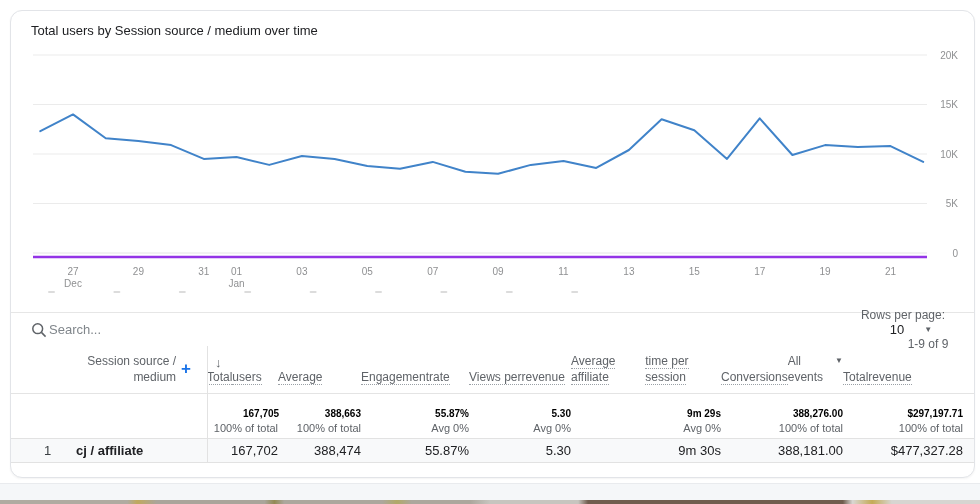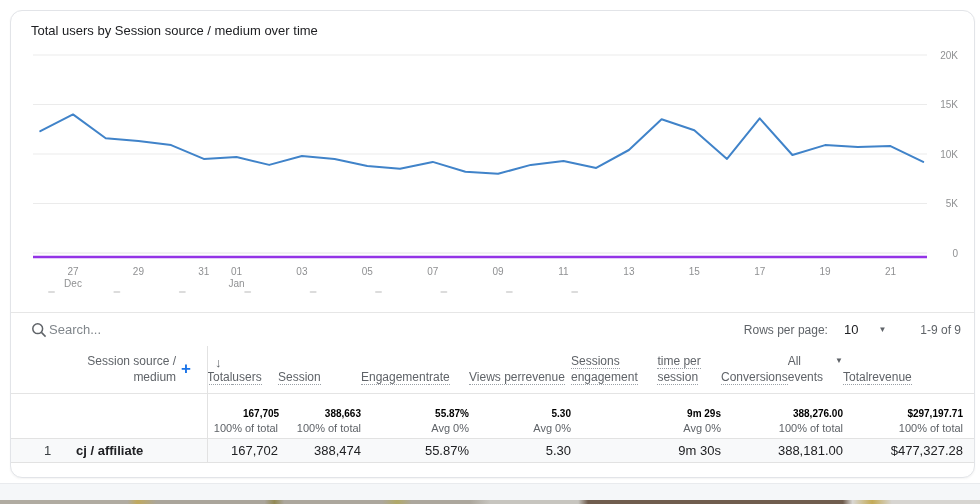--- a/index.html
+++ b/index.html
@@ -10,21 +10,21 @@
           box-shadow:0 1px 2px rgba(60,64,67,.06); }
   .card-title { position:absolute; left:20px; top:12px; font-size:13px; color:#202124; }
   #chart-svg { position:absolute; left:0; top:0; }
   .ax { font:10px "Liberation Sans", sans-serif; fill:#8f9092; }
   
   .toolbar { position:absolute; left:0; top:301px; width:100%; height:34px;
              border-top:1px solid #e6e6e6; display:flex; align-items:center;
              justify-content:space-between; padding:0 13px 0 20px; }
   .search { display:flex; align-items:center; gap:2px; cursor:text; }
   .search-ph { font-size:13px; color:#80868b; }
-  .toolbar-right { display:flex; align-items:center; font-size:12px; color:#5f6368; }
+  .toolbar-right { display:flex; align-items:center; font-size:12px; color:#5f6368;flex-direction:column; }
   .rpp-label { margin-right:16px; }
   .rpp-select { display:flex; align-items:center; gap:20px; color:#202124; font-size:13px; cursor:pointer; }
   .caret { font-size:8px; color:#5f6368; }
   .pag { margin-left:34px; color:#5f6368; }
   
   .thead { position:absolute; left:0; top:335px; width:100%; height:48px;
            border-bottom:1px solid #e4e4e4; font-size:12px; color:#5f6368; }
   .vsep { position:absolute; left:196px; top:335px; width:1px; height:117px; background:#e2e2e2; }
   .dim-h { position:absolute; left:0; top:7px; width:196px; display:flex;
            justify-content:flex-end; align-items:center; padding-right:16px; cursor:pointer; }
@@ -130,32 +130,32 @@
       </div>
       <span class="plus">+</span>
     </div>
     <span class="sort-arrow">↓</span>
     <div class="metrics" id="metric-headers">
         <div class="mh" style="width:71px">
           <div><span class="dotted">Total</span></div>
           <div><span class="dotted">users</span></div>
         </div>
         <div class="mh" style="width:83px">
-          <div><span class="dotted">Session</span></div>
+          <div><span class="dotted">Average</span></div>
         </div>
         <div class="mh" style="width:108px">
           <div><span class="dotted">Engagement</span></div>
           <div><span class="dotted">rate</span></div>
         </div>
         <div class="mh" style="width:102px">
           <div><span class="dotted">Views per</span></div>
           <div><span class="dotted">revenue</span></div>
         </div>
         <div class="mh" style="width:150px">
-          <div><span class="dotted">Sessions engagement</span></div>
+          <div><span class="dotted">Average affiliate</span></div>
           <div><span class="dotted">time per session</span></div>
         </div>
         <div class="mh" style="width:122px">
           <div><span class="dotted">Conversions</span></div>
           <div class="mh-sub">
             <span>All events</span>
             <span class="caret">▼</span>
           </div>
         </div>
         <div class="mh" style="width:120px">

